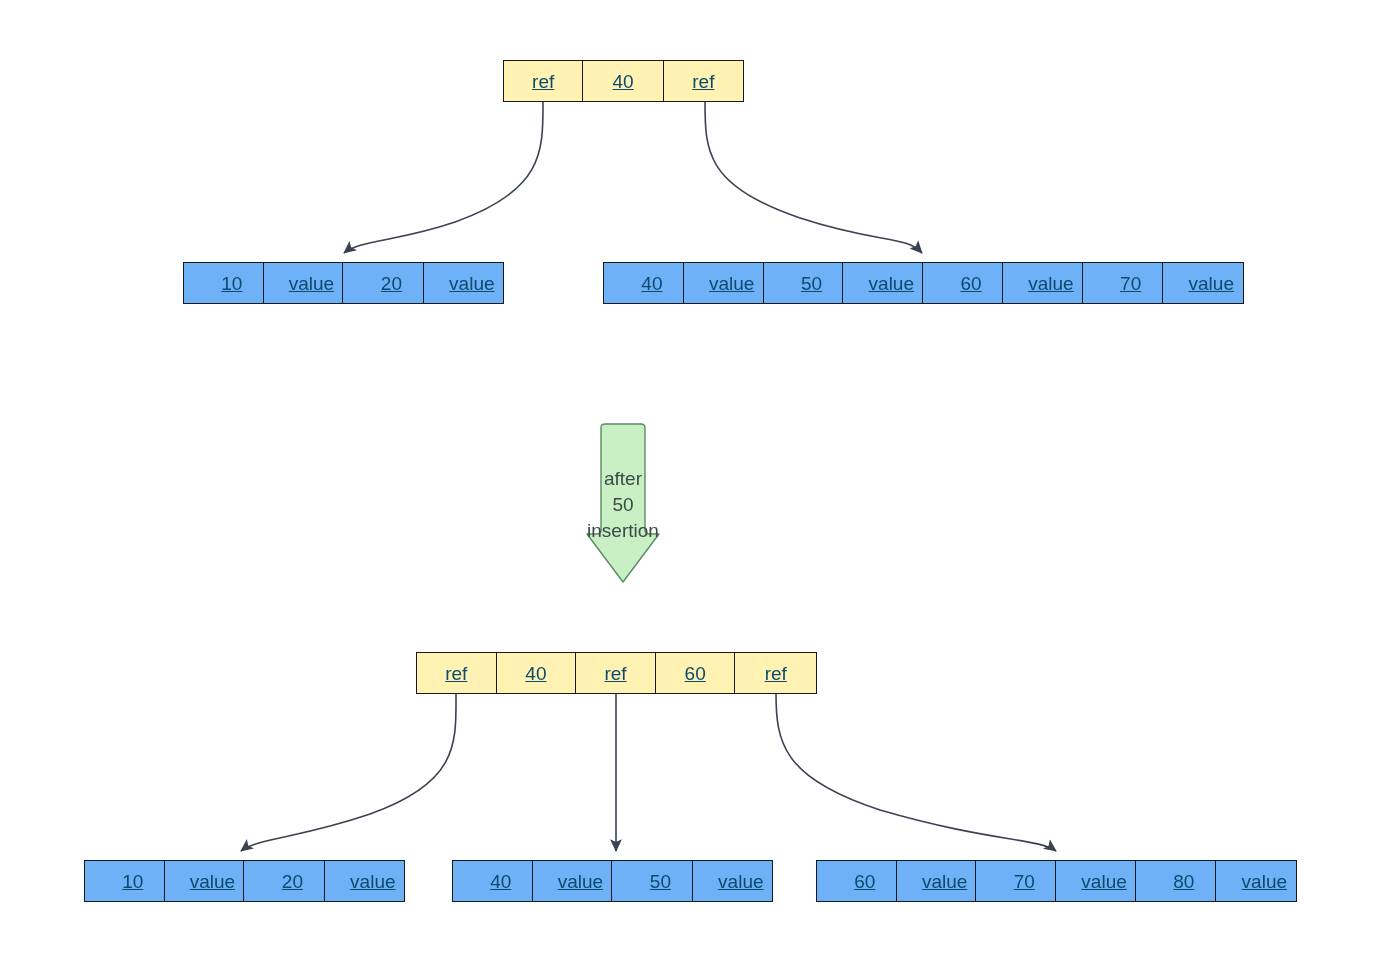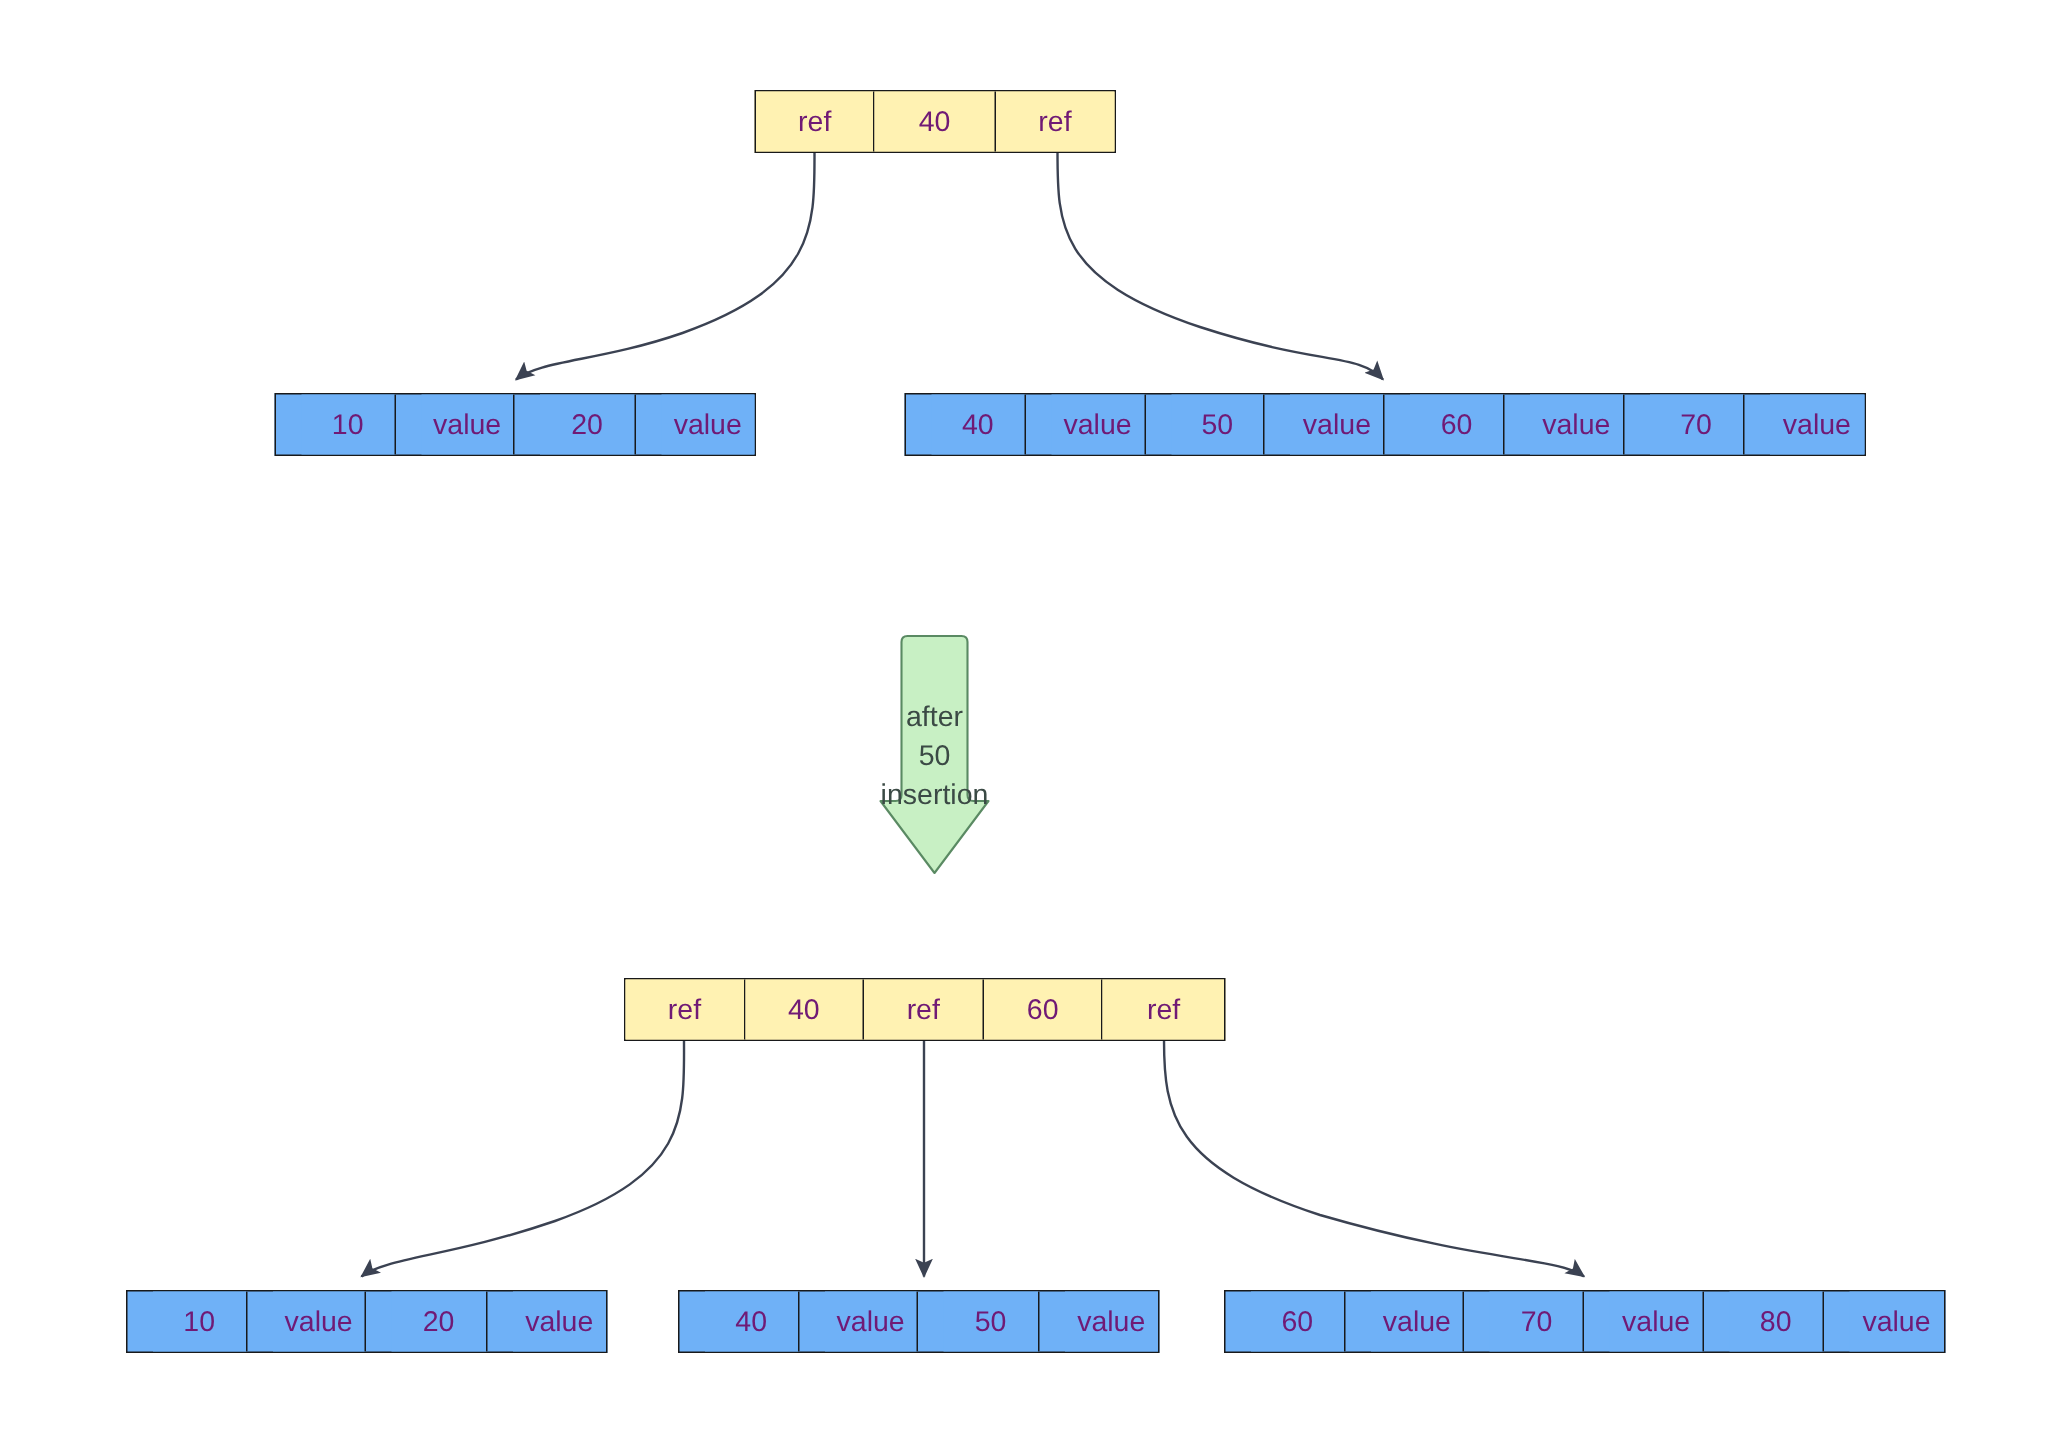--- a/index.html
+++ b/index.html
@@ -34,24 +34,25 @@
     display: flex;
     box-sizing: border-box;
     border: 1px solid #18191a;
   }
   .cell {
     box-sizing: border-box;
     display: flex;
     align-items: center;
     justify-content: center;
     font-size: 19px;
-    color: #701a75;
+    color: #0c4a6e;
     line-height: 1;
     border-right: 1px solid #18191a;
     height: 100%;
+    text-decoration: underline;
   }
   .cell:last-child { border-right: none; }
   .node.internal { background: #fff2b2; }
   .node.internal .cell { background: #fff2b2; }
   .node.leaf { background: #6fb1f7; }
   .node.leaf .cell { background: #6fb1f7; margin-left: 17px; }
 
   .fat-arrow {
     position: absolute;
   }

